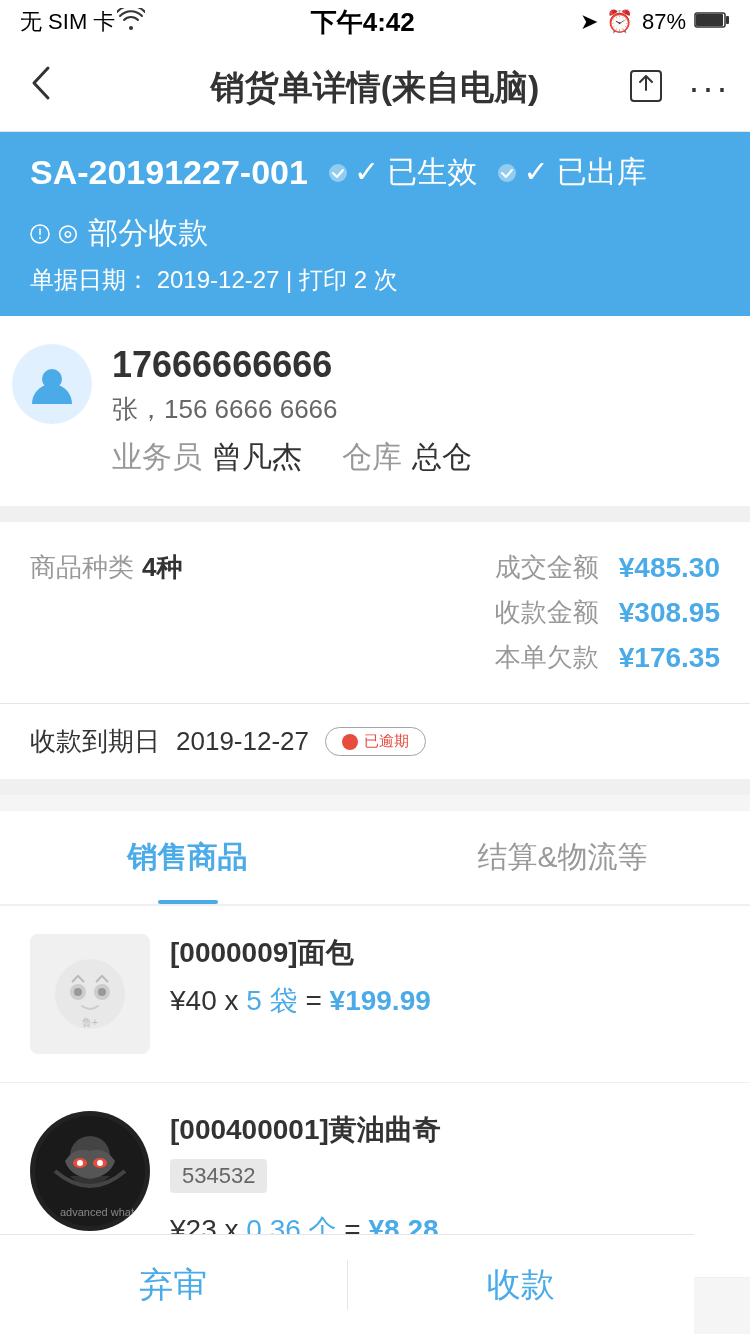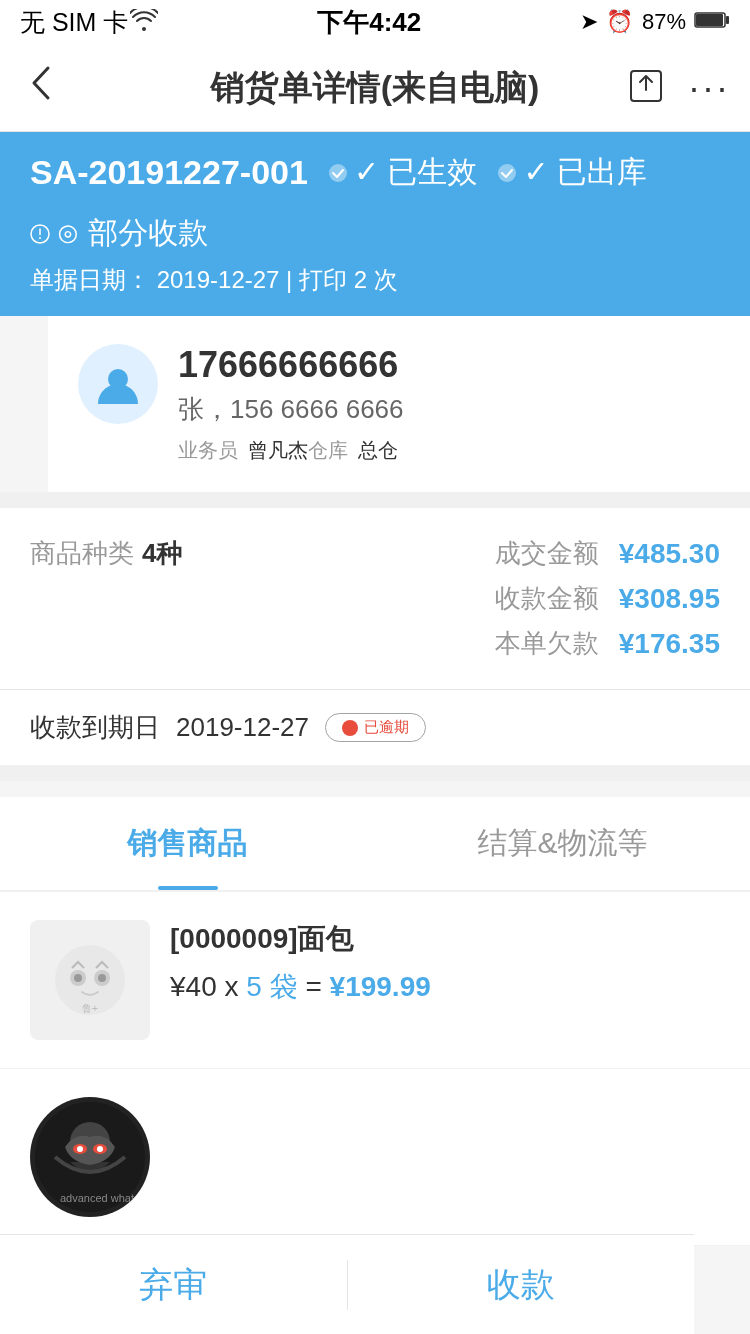--- a/index.html
+++ b/index.html
@@ -16,21 +16,21 @@
     .status-bar {
       height: 44px;
       background: #fff;
       display: flex;
       align-items: center;
       justify-content: space-between;
       padding: 0 20px;
       font-size: 24px;
       font-weight: 500;
     }
-    .status-left { display: flex; align-items: center; gap: 2px; font-size: 25px; }
+    .status-left { display: flex; align-items: center; gap: 2px; font-size: 22px; }
     .status-center { font-size: 26px; font-weight: 600; }
     .status-right { display: flex; align-items: center; gap: 8px; font-size: 22px; }
 
     
     .nav-bar {
       height: 88px;
       background: #fff;
       display: flex;
       align-items: center;
       padding: 0 20px;
@@ -83,25 +83,24 @@
     }
     .header-date {
       font-size: 24px;
       color: #fff;
       margin-top: 10px;
     }
 
     
     .customer-section {
       background: #fff;
-      padding: 28px 30px;
+      padding: 28px 12px;
       display: flex;
       align-items: flex-start;
       gap: 20px;
-      margin-left: 48px;
     }
     .avatar {
       width: 80px;
       height: 80px;
       border-radius: 50%;
       background: #e0f0ff;
       display: flex;
       align-items: center;
       justify-content: center;
       flex-shrink: 0;
@@ -113,21 +112,22 @@
       color: #333;
       margin-bottom: 6px;
     }
     .customer-sub {
       font-size: 26px;
       color: #666;
       margin-bottom: 10px;
     }
     .customer-meta {
       display: flex;
-      font-size: 20px;
+      gap: 40px;
+      font-size: 30px;
       color: #333;
     }
     .meta-item { display: flex; gap: 10px; align-items: center; }
     .meta-label { color: #999; }
 
     
     .divider {
       height: 16px;
       background: #f0f0f0;
     }
@@ -470,20 +470,32 @@
         <path d="M40 65 Q60 85 80 65" fill="#333"></path>
         <path d="M35 50 Q45 35 60 40 Q75 35 85 50 Q80 65 60 68 Q40 65 35 50Z" fill="#555"></path>
         <ellipse cx="50" cy="52" rx="7" ry="5" fill="#e74c3c"></ellipse>
         <ellipse cx="70" cy="52" rx="7" ry="5" fill="#e74c3c"></ellipse>
         <circle cx="50" cy="52" r="3" fill="#fff"></circle>
         <circle cx="70" cy="52" r="3" fill="#fff"></circle>
         <path d="M25 60 Q60 90 95 60" stroke="#444" stroke-width="4" fill="none"></path>
         <text x="30" y="105" font-size="11" fill="#888">advanced whata</text>
       </svg>
     </div>
+    <div class="product-details">
+      <div class="product-name">[000400001]黄油曲奇</div>
+      <span class="product-tag">534532</span>
+      <div class="product-price">
+        <span>¥23</span>
+        <span> x </span>
+        <span class="price-qty">0.36</span>
+        <span class="price-qty">个</span>
+        <span> = </span>
+        <span class="price-total">¥8.28</span>
+      </div>
+    </div>
   </div>
 
 </div>
 
 <div style="height: 120px;"></div>
 
 <div class="bottom-bar">
   <div class="bottom-btn">弃审</div>
   <div class="bottom-btn-divider"></div>
   <div class="bottom-btn">收款</div>

